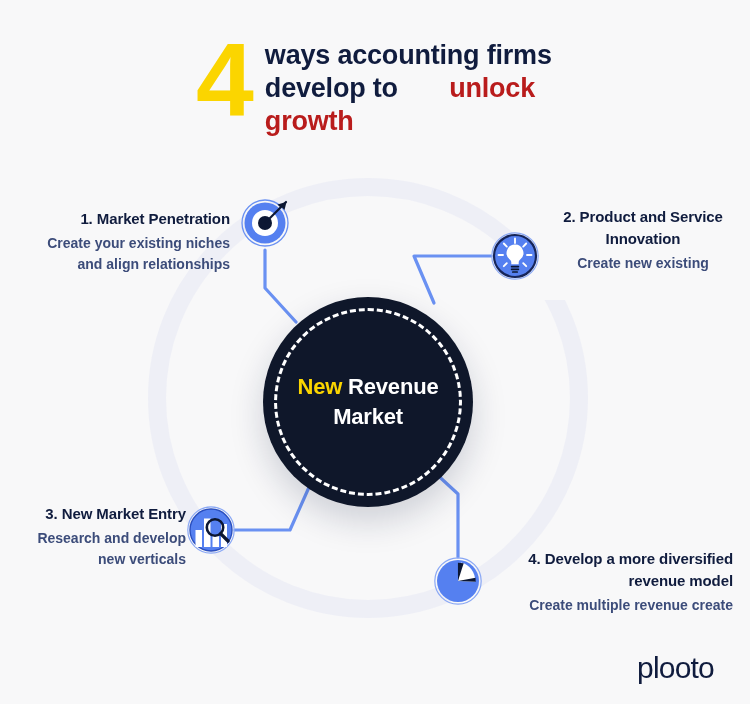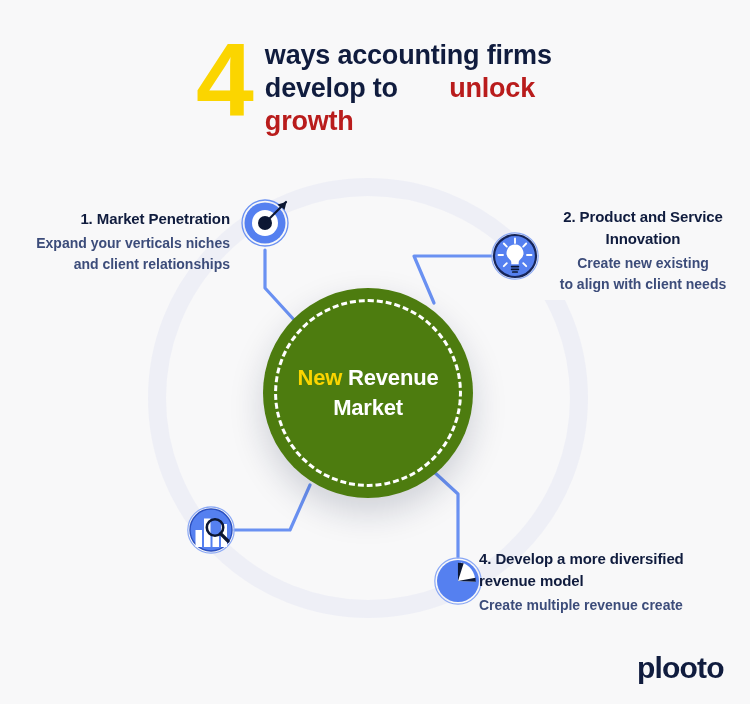--- a/index.html
+++ b/index.html
@@ -68,25 +68,25 @@
     letter-spacing: -0.2px;
     padding-top: 9px;
     max-width: 360px;
   }
   .accent-blue { color: #b91c1c; margin-left: 44px; }
 
   
   .hub {
     position: absolute;
     left: 263px;
-    top: 288px;
+    top: 297px;
     width: 210px;
     height: 210px;
     border-radius: 50%;
-    background: #4d7c0f;
+    background: #0f172a;
     box-shadow: 0 14px 34px rgba(16, 28, 62, .18);
     z-index: 5;
   }
   .hub-dash {
     position: absolute;
     left: 11px;
     top: 11px;
     right: 11px;
     bottom: 11px;
     border-radius: 50%;
@@ -145,29 +145,29 @@
   .tblock .t-desc {
     font-size: 14px;
     font-weight: 600;
     color: #3c4c7a;
     line-height: 21px;
     margin: 0;
   }
   .tb-1 { left: 14px; top: 208px; width: 216px; text-align: right; }
   .tb-2 { left: 550px; top: 206px; width: 186px; text-align: center; }
   .tb-3 { left: 10px; top: 503px; width: 176px; text-align: right; }
-  .tb-4 { left: 479px; top: 548px; width: 240px; text-align: left; }
+  .tb-4 { left: 493px; top: 548px; width: 240px; text-align: right; }
 
   
   .logo {
     position: absolute;
     left: 637px;
     top: 653px;
     font-size: 30px;
-    font-weight: 700;
+    font-weight: 400;
     color: #101c3e;
     letter-spacing: -0.8px;
     line-height: 30px;
   }
 </style>
 </head>
 <body>
 
 <div class="stage">
 
@@ -256,30 +256,34 @@
       <circle cx="24" cy="24" r="21" fill="#5580f0"></circle>
       <path d="M24 24 L35.5 36.5 A17.8 17.8 0 0 0 32.5 10.5 Z" fill="none"></path>
       <path d="M24 24 L22.5 5.4 A18.7 18.7 0 0 1 40.8 20.5 Z" fill="#ffffff" transform="rotate(14 24 24)"></path>
       <path d="M24 24 L19.5 6.3 L25.2 5.4 Z" fill="#0c1733" transform="rotate(14 24 24)"></path>
       <path d="M24 24 L40.2 16.6 L41.4 20.4 Z" fill="#0c1733" transform="rotate(14 24 24)"></path>
     </svg>
   </div>
 
   <div class="tblock tb-1">
     <p class="t-title">1.  Market Penetration</p>
-    <p class="t-desc">Expand your verticals niches</p>
-    <p class="t-desc">and client relationships</p>
+    <p class="t-desc">Create your existing niches</p>
+    <p class="t-desc">and align relationships</p>
   </div>
 
   <div class="tblock tb-2">
     <p class="t-title">2. Product and Service Innovation</p>
     <p class="t-desc">Create new existing</p>
-    <p class="t-desc">to align with client needs</p>
-  </div>
-
+  </div>
+
+  <div class="tblock tb-3">
+    <p class="t-title">3. New Market Entry</p>
+    <p class="t-desc">Research and develop</p>
+    <p class="t-desc">new verticals</p>
+  </div>
 
   <div class="tblock tb-4">
     <p class="t-title">4. Develop a more diversified revenue model</p>
     <p class="t-desc">Create multiple revenue create</p>
   </div>
 
   <div class="logo">plooto</div>
 
 </div>
 

